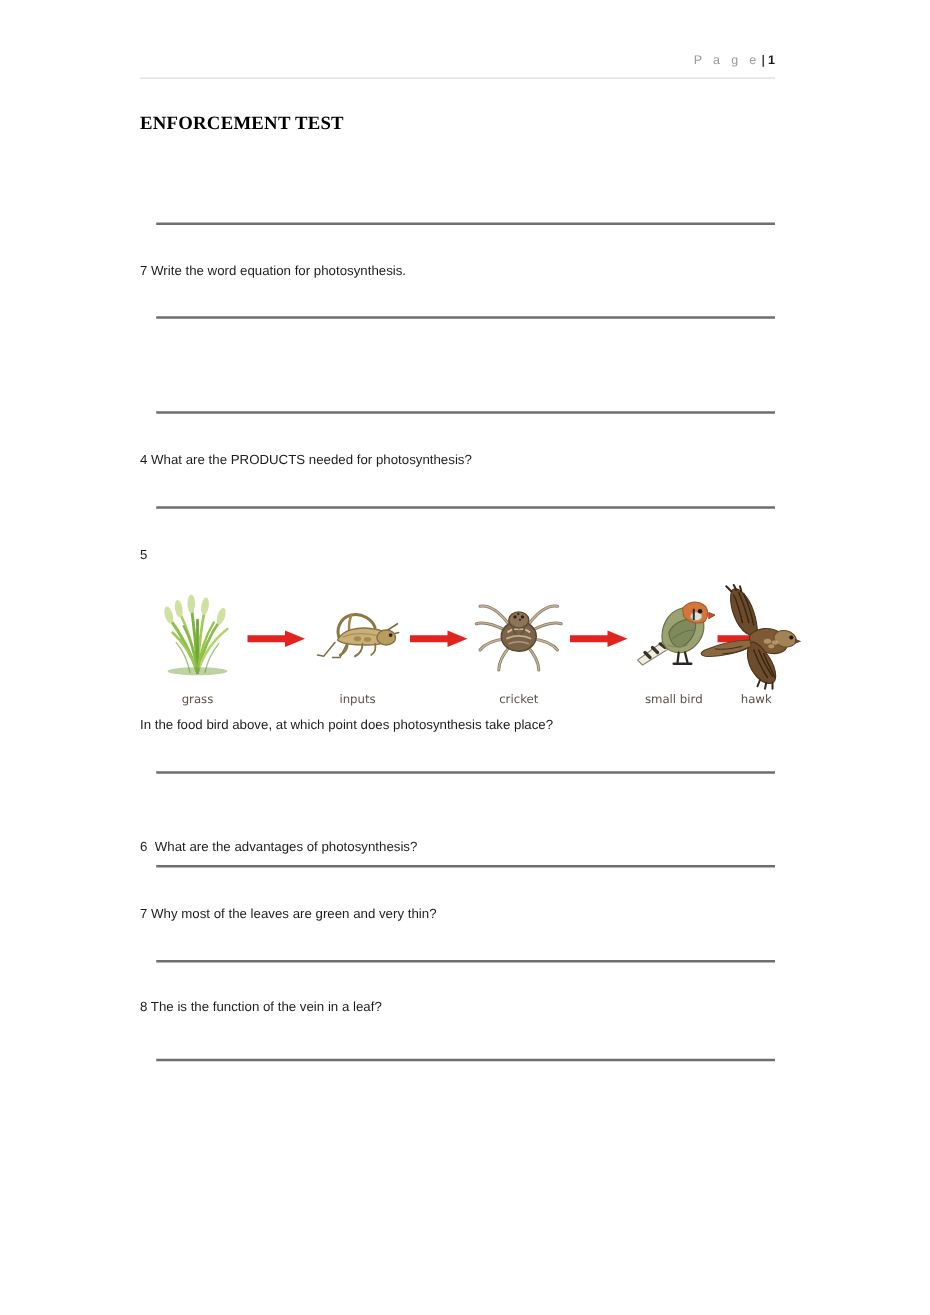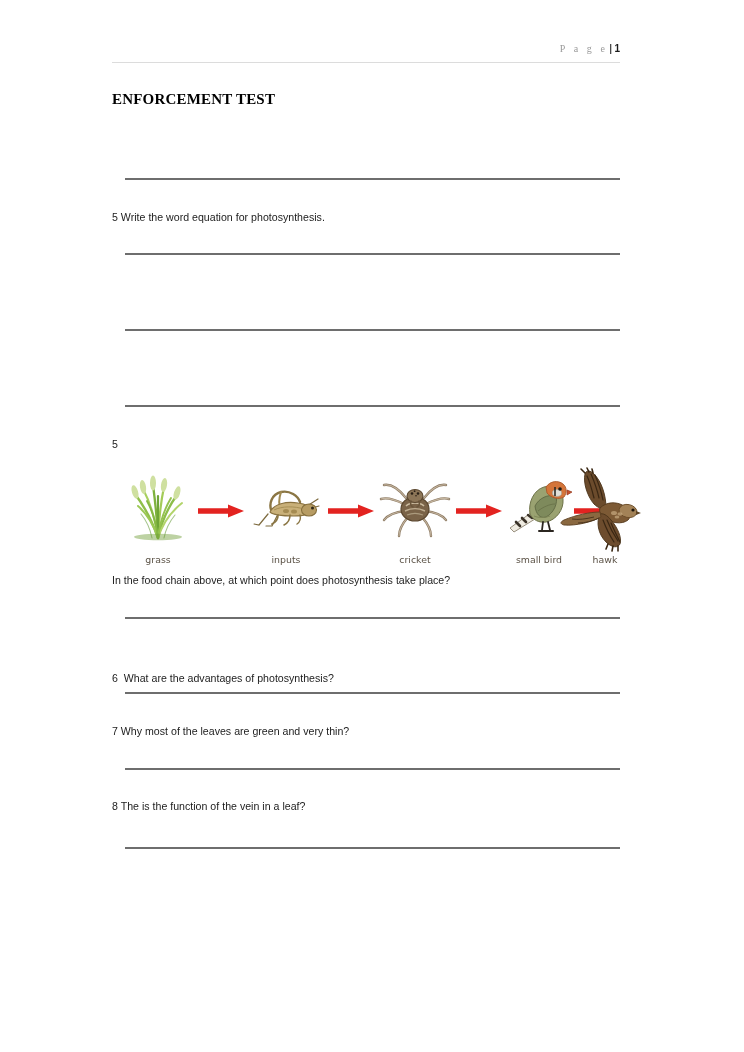--- a/index.html
+++ b/index.html
@@ -35,21 +35,21 @@
     position: absolute;
     right: 0;
     top: 0;
     font-size: 10px;
     white-space: nowrap;
     line-height: 14px;
   }
   .page-word {
     color: #9a9a9a;
     letter-spacing: 3.1px;
-    font-family: Liberation Serif, serif;
+    font-family: Liberation Sans, sans-serif;
   }
   .page-sep {
     color: #4a4a4a;
     font-weight: bold;
     letter-spacing: 0.5px;
     margin-left: 1px;
   }
   .page-num {
     color: #1a1a1a;
     font-weight: bold;
@@ -147,25 +147,26 @@
     <div class="header-pagebox">
       <span class="page-word">P a g e</span><span class="page-sep">|</span><span class="page-num">1</span>
     </div>
   </div>
   <div class="header-rule"></div>
 
   <div class="doc-title">ENFORCEMENT TEST</div>
 
   <div class="answer-line" style="top:178px"></div>
 
-  <div class="question" style="top:210px">5 Write the word equation for photosynthesis.</div>
+  <div class="question" style="top:210px">7 Write the word equation for photosynthesis.</div>
   <div class="answer-line" style="top:253px"></div>
 
   <div class="answer-line" style="top:329px"></div>
 
+  <div class="question" style="top:361px">4 What are the PRODUCTS needed for photosynthesis?</div>
   <div class="answer-line" style="top:405px"></div>
 
   <div class="question" style="top:437px">5</div>
 
   <div class="foodchain">
 
     <div class="fc-cell" style="left:0px;width:72px">
       <div class="fc-art">
         <svg viewBox="0 0 72 72" width="72" height="72" xmlns="http://www.w3.org/2000/svg">
           <g stroke-linecap="round" fill="none">
@@ -357,21 +358,21 @@
             <ellipse cx="64" cy="46" rx="2.6" ry="1.8"></ellipse>
             <ellipse cx="61" cy="49" rx="2.4" ry="1.6"></ellipse>
           </g>
         </svg>
       </div>
       <div class="fc-label" style="padding-right:26px">hawk</div>
     </div>
 
   </div>
 
-  <div class="question" style="top:573px">In the food chain above, at which point does photosynthesis take place?</div>
+  <div class="question" style="top:573px">In the food bird above, at which point does photosynthesis take place?</div>
   <div class="answer-line" style="top:617px"></div>
 
   <div class="question" style="top:671px">6  What are the advantages of photosynthesis?</div>
   <div class="answer-line" style="top:692px"></div>
 
   <div class="question" style="top:724px">7 Why most of the leaves are green and very thin?</div>
   <div class="answer-line" style="top:768px"></div>
 
   <div class="question" style="top:799px">8 The is the function of the vein in a leaf?</div>
   <div class="answer-line" style="top:847px"></div>

